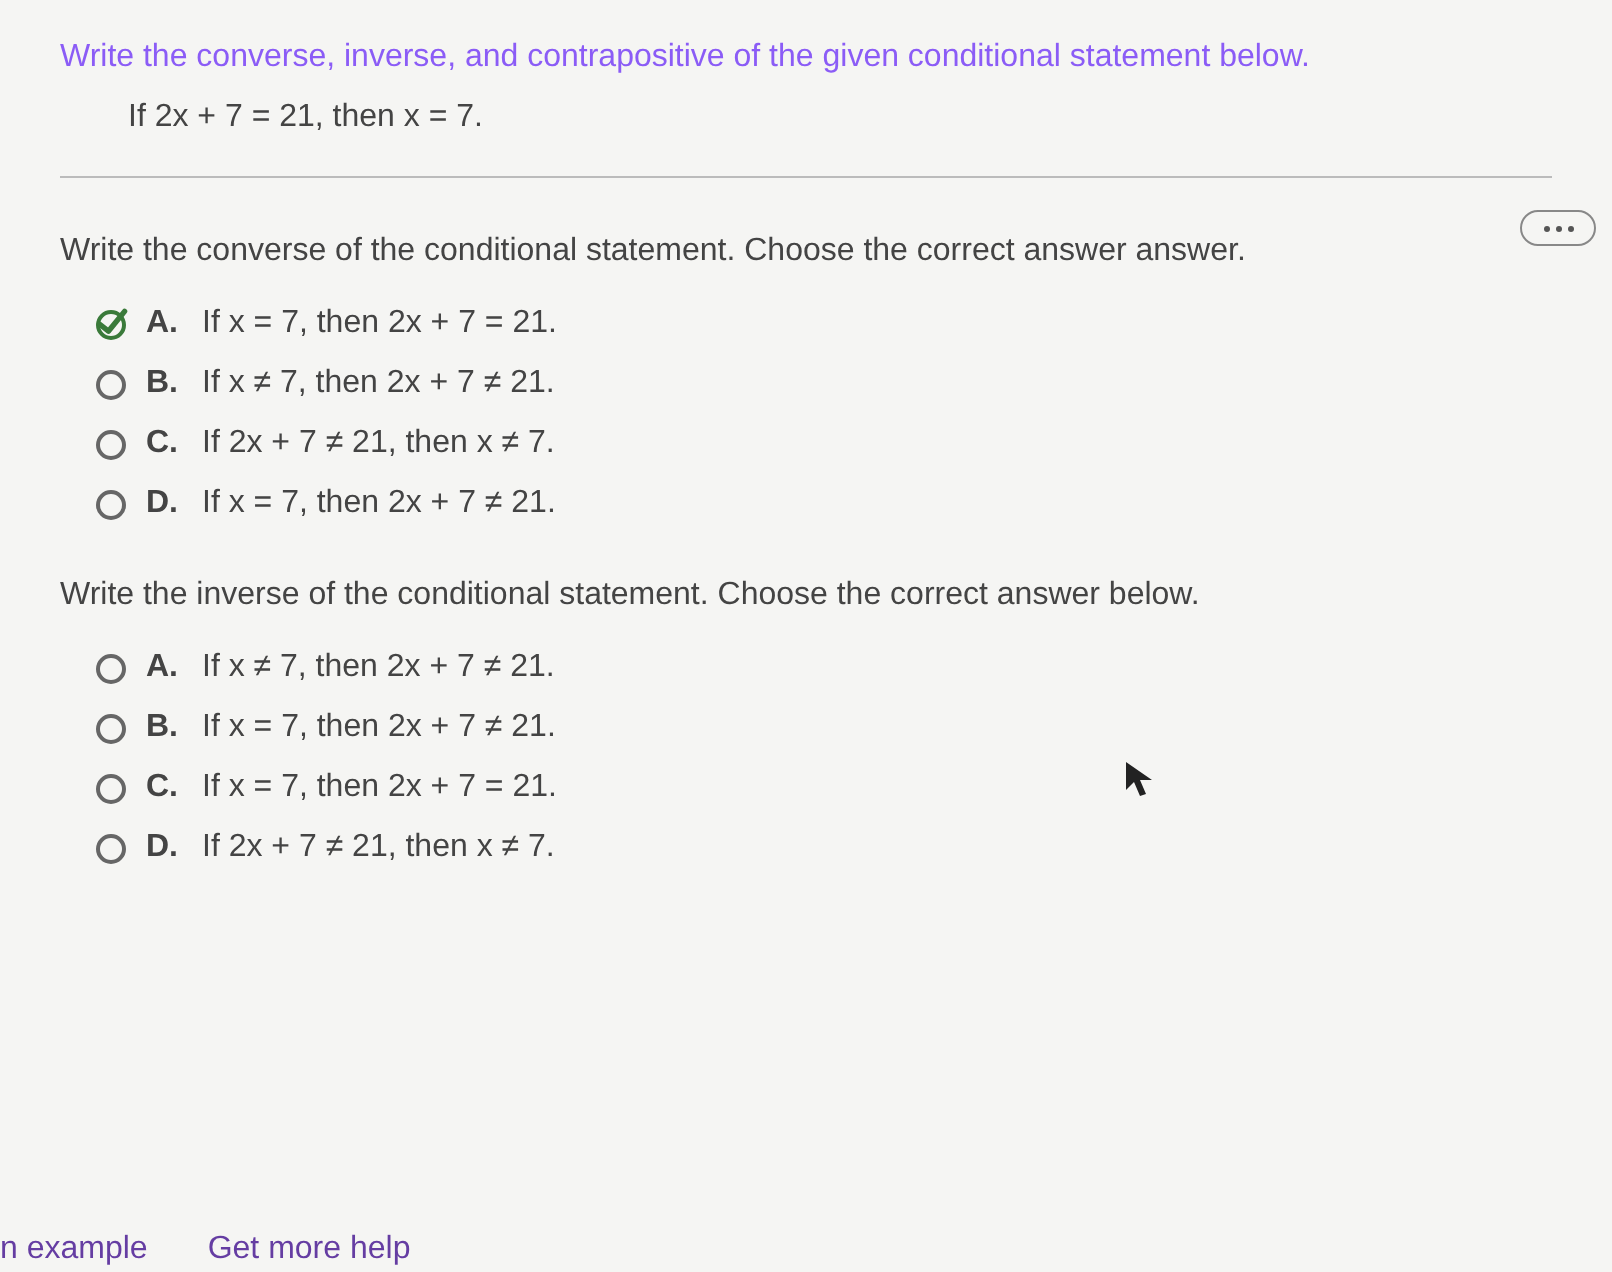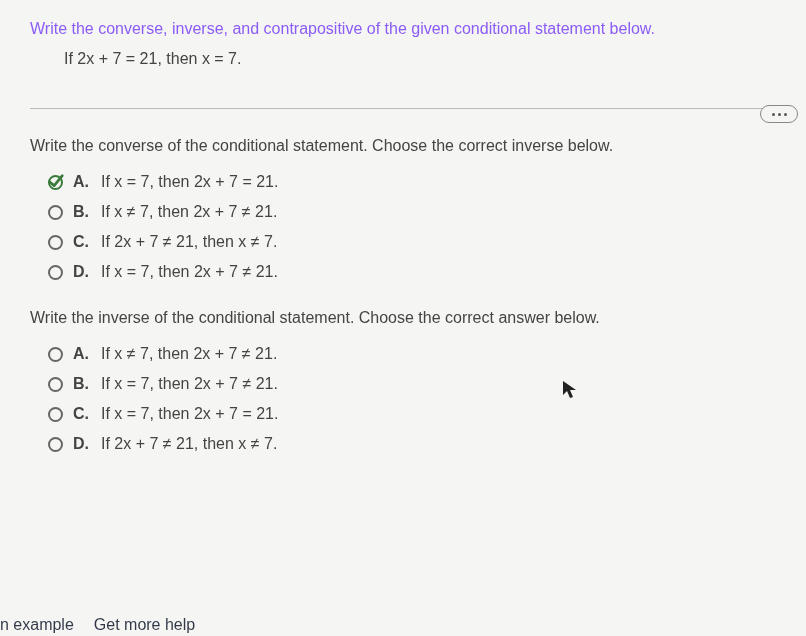--- a/index.html
+++ b/index.html
@@ -15,21 +15,21 @@
     }
     .question-header {
       font-size: 16px;
       color: #8b5cf6;
       margin-bottom: 12px;
     }
     .conditional-stmt {
       font-size: 16px;
       color: #444;
       margin-left: 34px;
-      margin-bottom: 40px;
+      margin-bottom: 20px;
     }
     .divider {
       border: none;
       border-top: 1px solid #bbb;
       margin: 0 0 28px 0;
       position: relative;
     }
     .dots-badge {
       position: absolute;
       right: 8px;
@@ -96,43 +96,43 @@
       position: absolute;
       left: 562px;
       top: 380px;
       pointer-events: none;
     }
     .footer-links {
       position: absolute;
       bottom: 2px;
       left: 0;
       font-size: 16px;
-      color: #0f172a;
+      color: #4c1d95;
       display: flex;
-      gap: 20px;
+      gap: 30px;
       justify-content: flex-end;
     }
     .footer-links span {
       opacity: 0.85;
     }
   </style>
 </head>
 <body>
 
 <div class="question-header">Write the converse, inverse, and contrapositive of the given conditional statement below.</div>
 <div class="conditional-stmt">If 2x + 7 = 21, then x = 7.</div>
 
 <hr class="divider">
 <div class="dots-badge">
   <span></span>
     <span></span>
     <span></span>
 </div>
 
-<div class="sub-question">Write the converse of the conditional statement. Choose the correct inverse below.</div>
+<div class="sub-question">Write the converse of the conditional statement. Choose the correct answer answer.</div>
 <div class="options">
   <div class="option-row">
     <span class="radio checked">
       <svg viewBox="0 0 20 20">
           <path d="M3 10 L8 14 L17 3" stroke="#3a7a3a" stroke-width="3" fill="none" stroke-linecap="round" stroke-linejoin="round"></path>
         </svg>
     </span>
     <span class="opt-letter">A.</span>
     <span>If x = 7, then 2x + 7 = 21.</span>
   </div>

